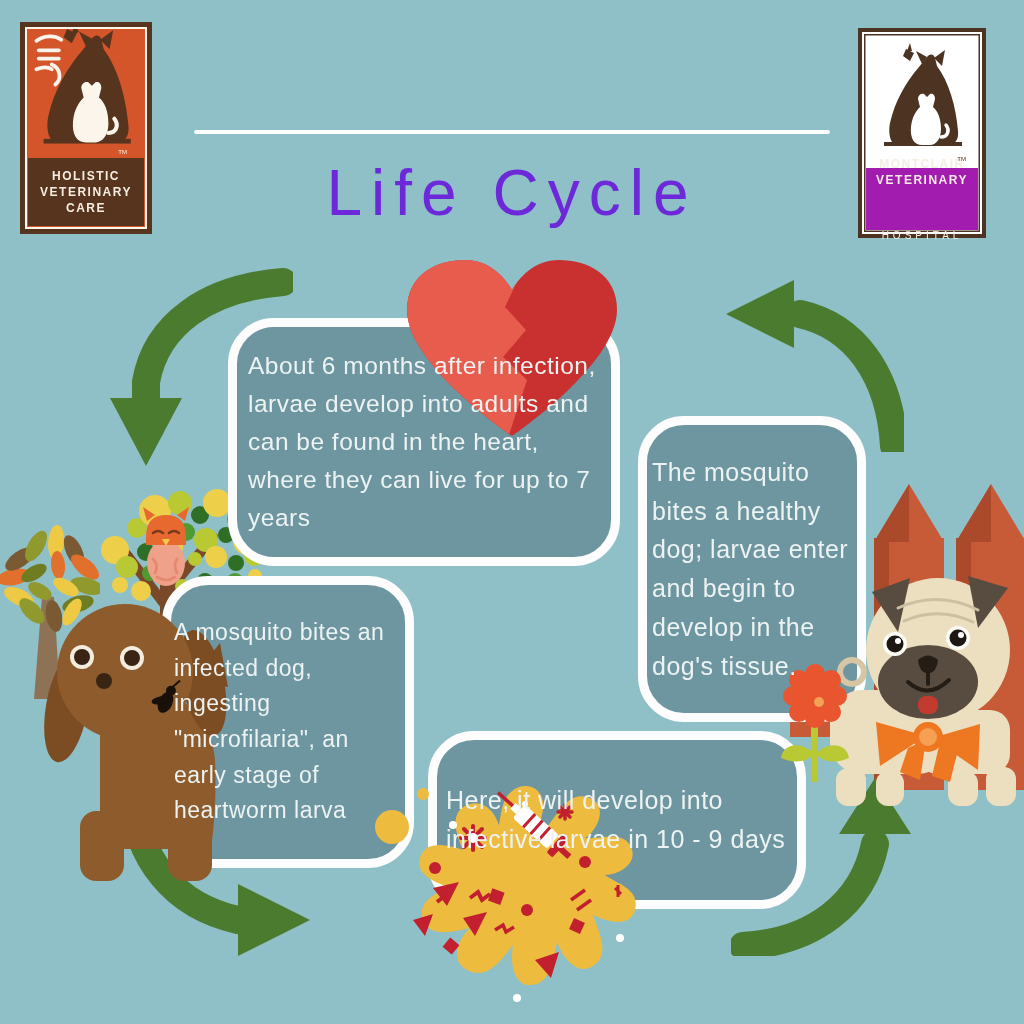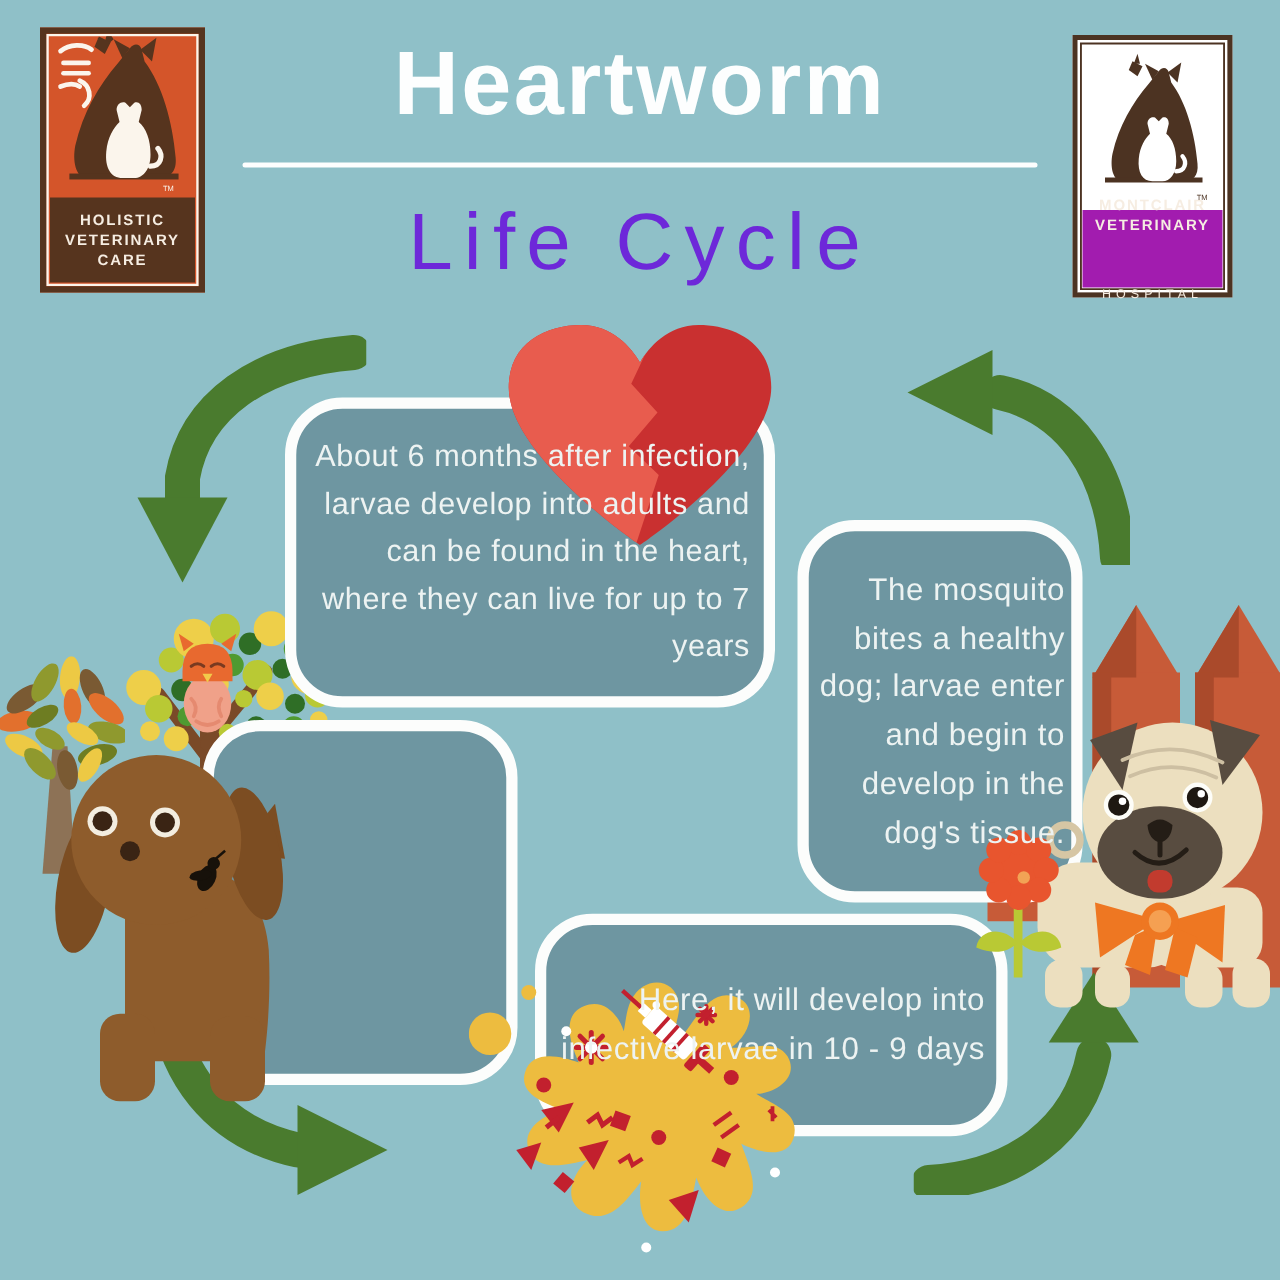--- a/index.html
+++ b/index.html
@@ -10,21 +10,21 @@
   
   .title{left:0;right:0;top:26px;text-align:center;color:#fdfefe;
     font-size:72px;font-weight:700;letter-spacing:2px;z-index:40;}
   .divider{left:194px;top:130px;width:636px;height:4px;background:#fdfefe;
     border-radius:2px;z-index:40;}
   .subtitle{left:0;right:0;top:156px;text-align:center;color:#6d28d9;
     font-size:64px;font-weight:200;letter-spacing:9px;z-index:40;}
 
   
   .logo{z-index:45;box-sizing:border-box;}
-  .logo-left{left:32px;top:22px;width:132px;height:212px;background:#d4552a;
+  .logo-left{left:20px;top:22px;width:132px;height:212px;background:#d4552a;
     border:5px solid #56341e;box-shadow:inset 0 0 0 2px #fbf5ec;}
   .logo-right{left:858px;top:28px;width:128px;height:210px;background:#ffffff;
     border:4px solid #4c3322;box-shadow:inset 0 0 0 2px #ffffff,inset 0 0 0 3.5px #4c3322;}
   .logo-band{left:3px;right:3px;bottom:3px;color:#f6ede2;text-align:center;
     display:flex;flex-direction:column;justify-content:center;gap:2px;}
   .logo-left .logo-band{background:#56341e;height:68px;}
   .logo-right .logo-band{background:#a21caf;height:62px;left:4px;right:4px;bottom:4px;}
   .band-line{font-size:12px;font-weight:700;letter-spacing:1.5px;}
   .band-line.spaced{font-size:10px;font-weight:400;letter-spacing:4px;margin-top:41px;}
   .tm{position:absolute;font-size:6px;color:#f6ede2;z-index:46;}
@@ -32,37 +32,36 @@
   .logo-right .tm{right:16px;bottom:72px;color:#4c3322;}
 
   
   .box{background:#6e96a1;border:9px solid #fcfdfc;border-radius:46px;z-index:10;box-sizing:border-box;}
   .box-top{left:228px;top:318px;width:392px;height:248px;}
   .box-right{left:638px;top:416px;width:228px;height:306px;}
   .box-left{left:162px;top:576px;width:252px;height:292px;}
   .box-bottom{left:428px;top:731px;width:378px;height:178px;}
 
   .boxtext{z-index:30;display:flex;align-items:center;justify-content:center;
-    text-align:right;color:#edf3f2;font-weight:300;letter-spacing:0.5px;line-height:1.55;}
+    text-align:left;color:#edf3f2;font-weight:300;letter-spacing:0.5px;line-height:1.55;}
   .t-top{left:248px;top:330px;width:352px;height:224px;font-size:24.5px;}
   .t-right{left:652px;top:428px;width:200px;height:282px;font-size:25px;}
   .t-left{left:174px;top:588px;width:228px;height:268px;font-size:23px;}
   .t-bottom{left:446px;top:743px;width:342px;height:154px;font-size:25px;}
 
   .illus{z-index:20;}
   .behind{z-index:5;}
   .arrow{z-index:8;}
   svg{display:block;}
 </style>
 </head>
 <body>
 
 <div id="canvas">
 
-  <div class="abs title">Heartworm</div>
   <div class="abs divider"></div>
   <div class="abs subtitle">Life Cycle</div>
 
   <div class="abs logo logo-left">
     <svg class="abs" style="left:2px;top:2px;" width="118" height="130" viewBox="0 0 100 110">
       <path d="M26,96 C18,96 16,84 18,74 C23,52 34,33 47,18 L55,8 C58,4 62,5 63,9 L65,17 C77,33 84,58 86,82 C87,92 82,96 75,96 Z" fill="#56341e"></path>
       <path d="M62,9 L73,1 L70,17 Z" fill="#56341e"></path>
       <path d="M55,8 L44,2 L50,15 Z" fill="#56341e"></path>
       <path d="M44,2 L40,-4 L38,4 L33,1 L37,8 Z" fill="#56341e"></path>
       <polygon points="34,0 42,4 38,12 31,7" fill="#56341e"></polygon>
@@ -352,15 +351,16 @@
       <line x1="0" y1="54" x2="0" y2="74" stroke="#c2202e" stroke-width="3.5"></line>
     </g>
     <circle cx="78" cy="55" r="4" fill="#ffffff"></circle>
     <circle cx="150" cy="34" r="3" fill="#ffffff"></circle>
     <circle cx="245" cy="168" r="4" fill="#ffffff"></circle>
     <circle cx="142" cy="228" r="4" fill="#ffffff"></circle>
   </svg>
 
   <div class="abs boxtext t-top">About 6 months after infection, larvae develop into adults and can be found in the heart, where they can live for up to 7 years</div>
   <div class="abs boxtext t-right">The mosquito bites a healthy dog; larvae enter and begin to develop in the dog's tissue.</div>
+  <div class="abs boxtext t-left">A mosquito bites an infected dog, ingesting "microfilaria", an early stage of heartworm larva</div>
   <div class="abs boxtext t-bottom">Here, it will develop into infective larvae in 10 - 9 days</div>
 
 </div>
 
 </body></html>

